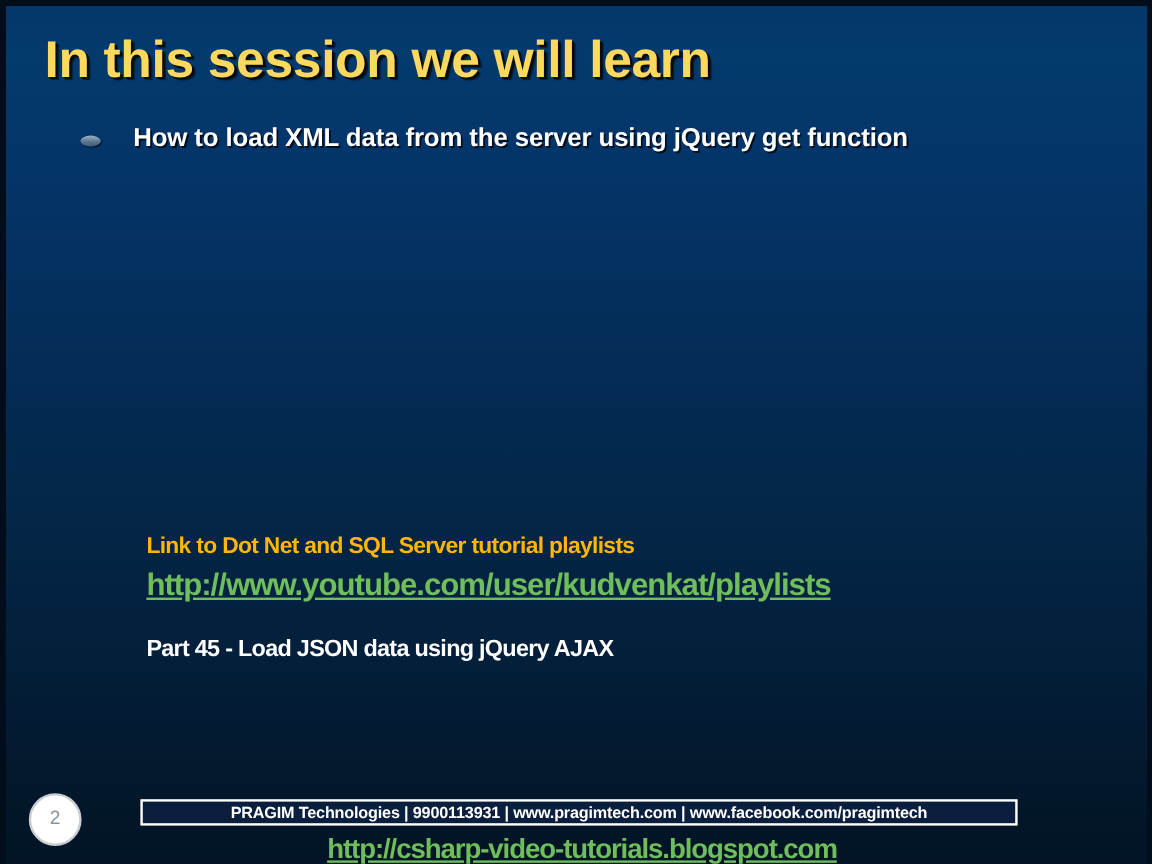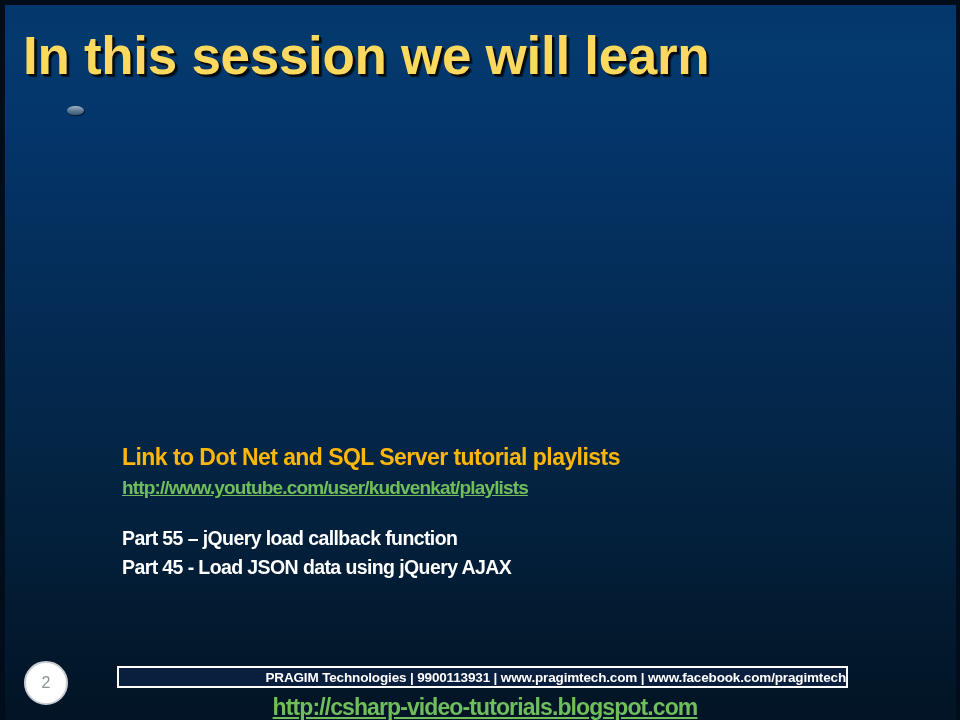--- a/index.html
+++ b/index.html
@@ -50,24 +50,24 @@
         #042a52 47%,
         #042545 62%,
         #031f3a 76%,
         #03192e 88%,
         #021425 100%);
   }
 
   
   #title {
     position: absolute;
-    left: 18px;
+    left: 32px;
     top: 23px;
     width: 900px;
-    font-size: 53px;
+    font-size: 43px;
     font-weight: bold;
     line-height: 1.05;
     color: #FBD95F;
     letter-spacing: -0.3px;
     text-shadow: 2px 2px 0 #0a0a0a, 3px 3px 1px rgba(0,0,0,0.55);
     white-space: nowrap;
   }
 
   
   #bullet-row {
@@ -102,28 +102,28 @@
     position: absolute;
     left: 117px;
     top: 441px;
     width: 800px;
   }
   .lb-line {
     white-space: nowrap;
     line-height: 1.0;
   }
   .lb-gold {
-    font-size: 23px;
+    font-size: 19px;
     font-weight: bold;
     color: #FFB60A;
     letter-spacing: -0.55px;
     margin-bottom: 9px;
   }
   .lb-link {
-    font-size: 19px;
+    font-size: 26px;
     font-weight: bold;
     color: #6FBE5B;
     text-decoration: underline;
     letter-spacing: -0.85px;
     margin-bottom: 9px;
     display: inline-block;
     cursor: pointer;
   }
   .lb-gap { height: 23px; }
   .lb-white {
@@ -158,21 +158,21 @@
     position: absolute;
     left: 112px;
     top: 661px;
     width: 731px;
     height: 22px;
     box-sizing: border-box;
     background: #0a1f3d;
     border: 2px solid #FFFFFF;
     display: flex;
     align-items: center;
-    justify-content: flex-end;
+    justify-content: center;
   }
   #footer-banner-text {
     font-size: 13.5px;
     font-weight: bold;
     color: #FFFFFF;
     white-space: nowrap;
     letter-spacing: -0.15px;
   }
 
   
@@ -199,34 +199,34 @@
 <div id="slide">
 
   <div id="slide-border"></div>
 
   <div id="canvas">
 
     <div id="title">In this session we will learn</div>
 
     <div id="bullet-row">
       <span class="bullet-mark"></span>
+      <span class="bullet-text">How to load XML data from the server using jQuery get function</span>
     </div>
 
     <div id="lower-block">
 
       <div class="lb-line lb-gold">Link to Dot Net and SQL Server tutorial playlists</div>
 
       <div class="lb-line">
         <span class="lb-link">http://www.youtube.com/user/kudvenkat/playlists</span>
       </div>
 
       <div class="lb-gap"></div>
 
 
-      <div class="lb-line lb-white">Part 55 – jQuery load callback function</div>
 
 
       <div class="lb-line lb-white">Part 45 - Load JSON data using jQuery AJAX</div>
     </div>
 
     <div id="page-badge">
       <span>2</span>
     </div>
 
     <div id="footer-banner">

